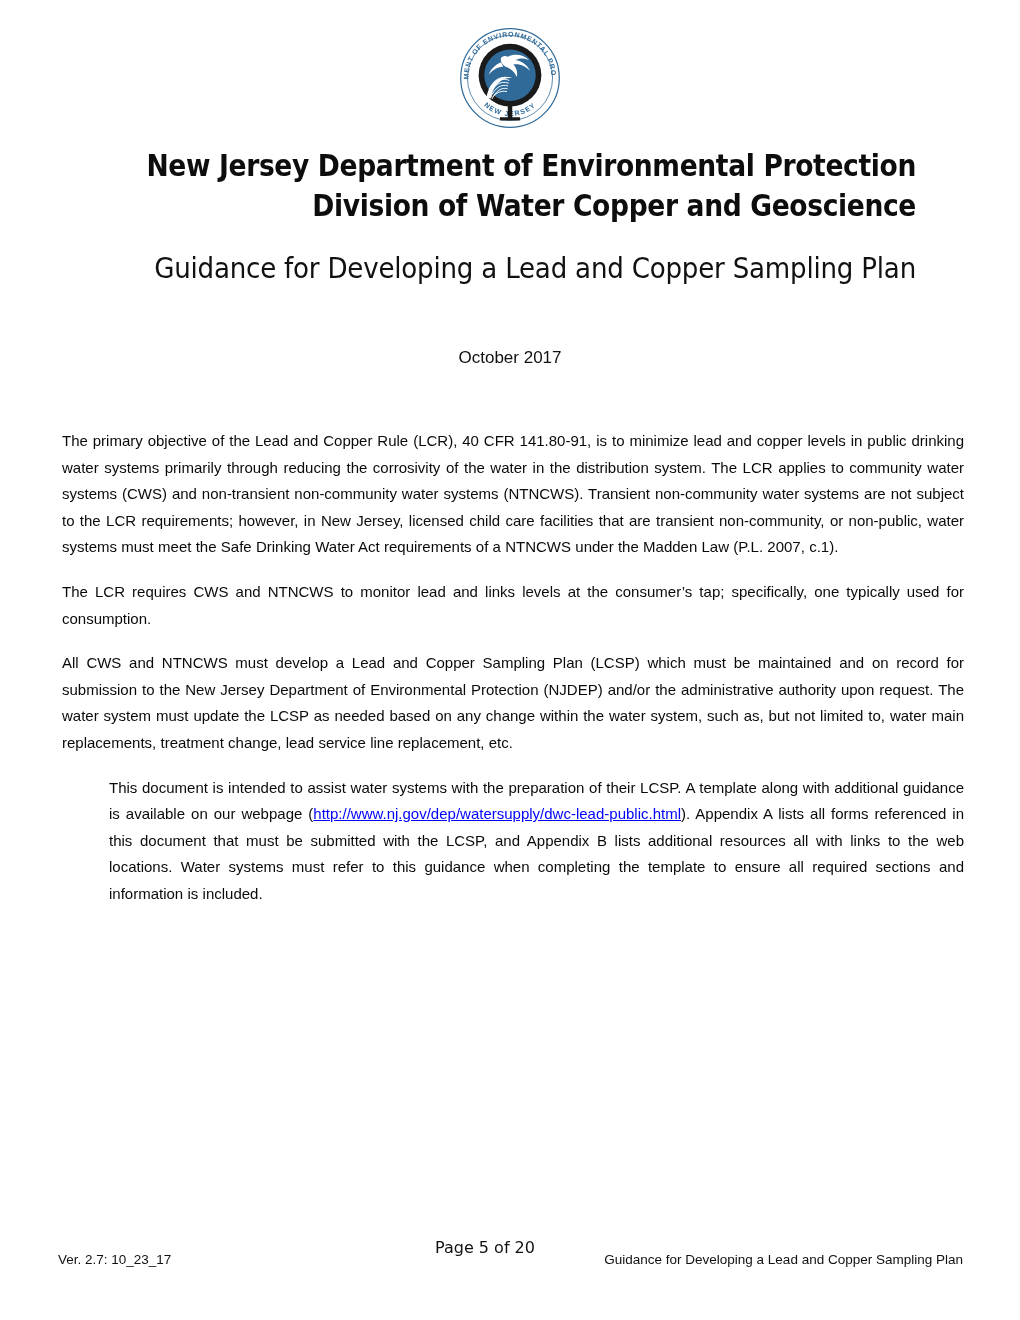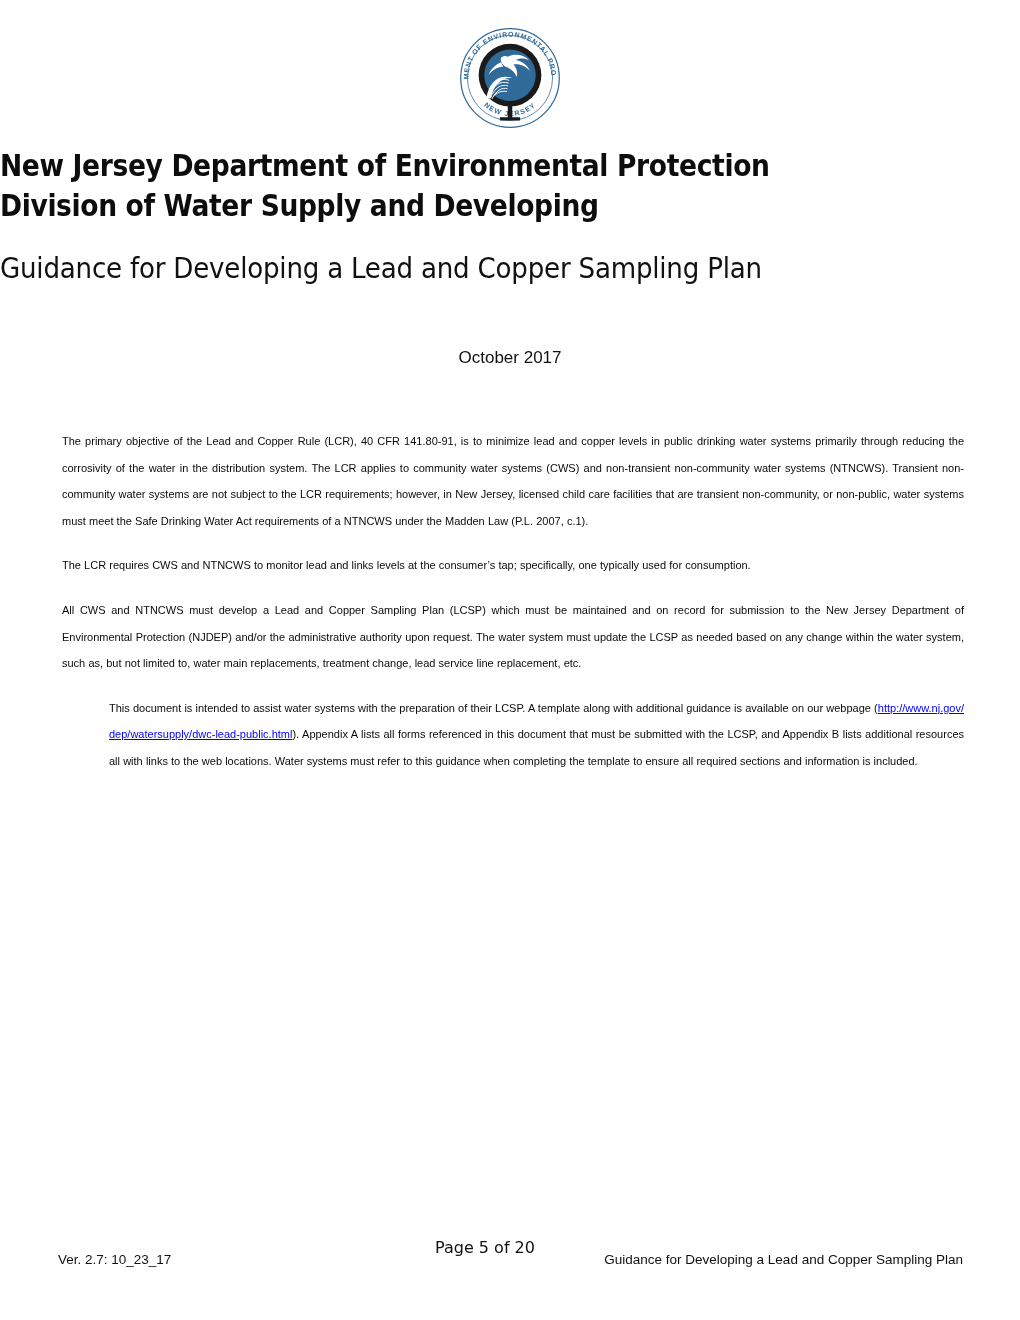--- a/index.html
+++ b/index.html
@@ -39,21 +39,21 @@
     height: 112px;
   }
   .seal svg { display: block; width: 112px; height: 112px; }
 
   
   .headings {
     position: absolute;
     top: 146px;
     left: 0;
     width: 916px;
-    text-align: left;
+    text-align: right;
   }
   .h-org {
     font-family: "DejaVu Sans Condensed", "Liberation Sans Narrow", "Liberation Sans", sans-serif;
     font-size: 29.5px;
     font-weight: 600;
     letter-spacing: -0.35px;
     line-height: 40px;
     color: #0d0d0d;
     white-space: nowrap;
   }
@@ -82,21 +82,21 @@
 
   
   .body-block {
     position: absolute;
     top: 428px;
     left: 62px;
     width: 902px;
   }
   .para {
     font-family: "Liberation Sans", sans-serif;
-    font-size: 11px;
+    font-size: 15px;
     line-height: 26.6px;
     color: #0a0a0a;
     text-align: justify;
     margin: 0 0 18px 0;
     word-spacing: 0.1px;
   }
   .para:last-child { margin-bottom: 0; margin-left: 47px; }
 
   a.doc-link {
     color: #0000ff;
@@ -185,21 +185,21 @@
         <path d="M 96,62 C 108,56 124,58 134,68 C 126,64 116,64 110,68 C 122,70 132,78 136,88
                  C 128,78 116,74 106,76 C 112,82 114,90 112,98 C 108,88 100,82 92,80
                  C 86,76 82,70 84,64 C 88,60 92,60 96,62 Z" fill="#ffffff"></path>
         <path d="M 84,72 C 74,76 66,84 62,94 C 70,84 80,80 88,80 Z" fill="#ffffff"></path>
       </svg>
     </div>
   </div>
 
   <div class="headings">
     <div class="h-org">New Jersey Department of Environmental Protection</div>
-    <div class="h-org">Division of Water Supply and Developing</div>
+    <div class="h-org">Division of Water Copper and Geoscience</div>
     <div class="h-title">Guidance for Developing a Lead and Copper Sampling Plan</div>
   </div>
 
   <div class="doc-date">October 2017</div>
 
   <div class="body-block">
     <p class="para">The primary objective of the Lead and Copper Rule (LCR), 40 CFR 141.80-91, is to minimize lead and copper levels in public drinking water systems primarily through reducing the corrosivity of the water in the distribution system. The LCR applies to community water systems (CWS) and non-transient non-community water systems (NTNCWS). Transient non-community water systems are not subject to the LCR requirements; however, in New Jersey, licensed child care facilities that are transient non-community, or non-public, water systems  must meet the Safe Drinking Water Act requirements of a NTNCWS under the Madden Law (P.L. 2007, c.1).</p>
     <p class="para">The LCR requires CWS and NTNCWS to monitor lead and links levels at the consumer’s tap; specifically, one typically used for consumption.</p>
     <p class="para">All CWS and NTNCWS must develop a Lead and Copper Sampling Plan (LCSP) which must be maintained and on record for submission to the New Jersey Department of Environmental Protection (NJDEP) and/or the administrative authority upon request. The water system must update the LCSP as needed based on any change within the water system, such as, but not limited to, water main replacements, treatment change, lead service line replacement, etc.</p>
     <p class="para"><span>This document is intended to assist water systems with the preparation of their LCSP. A template along with additional guidance is available on our webpage (</span><a class="doc-link" href="#">http://www.nj.gov/dep/watersupply/dwc-lead-public.html</a><span>). Appendix A lists all forms referenced in this document that must be submitted with the LCSP, and Appendix B lists additional resources all with links to the web locations. Water systems must refer to this guidance when completing the template to ensure all required sections and information is included.</span></p>

